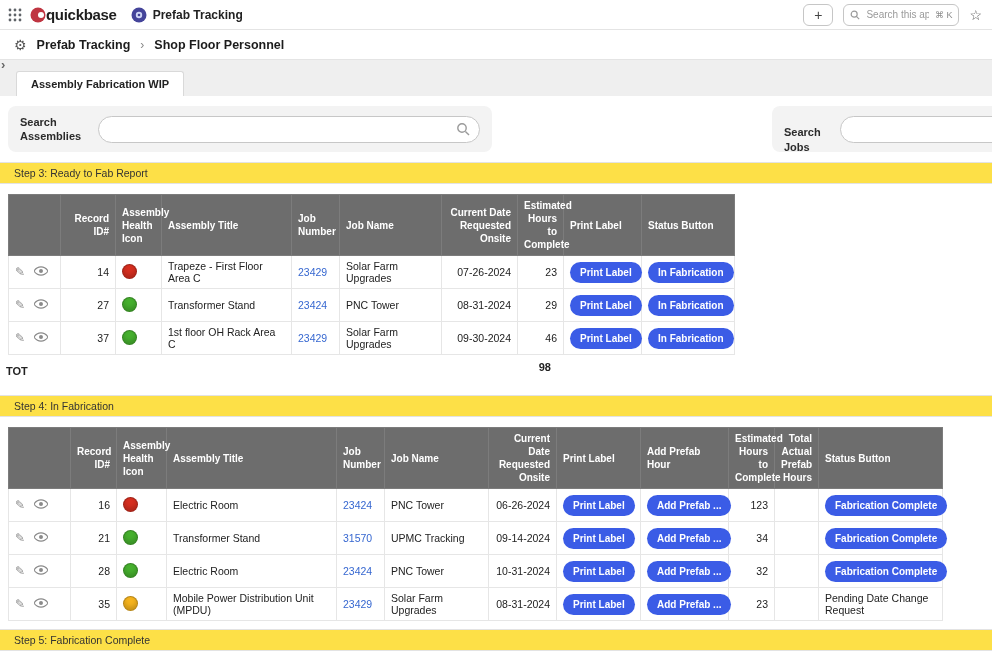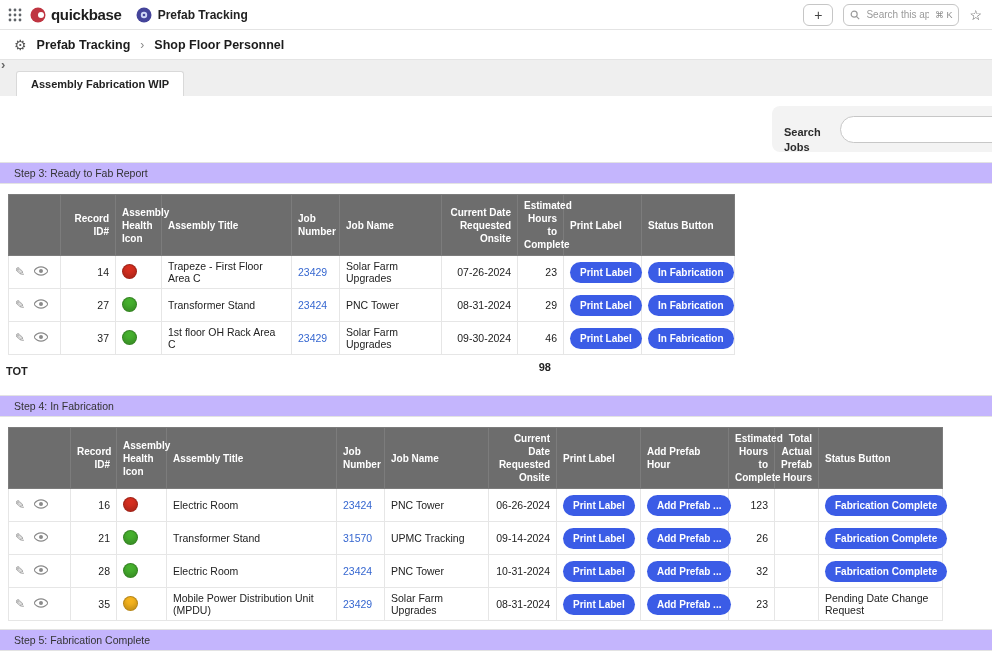--- a/index.html
+++ b/index.html
@@ -5,21 +5,21 @@
   * { box-sizing: border-box; }
   html,body { margin:0; padding:0; }
   body {
     width:992px; height:660px; overflow:hidden; background:#fff;
     font-family:"Liberation Sans", sans-serif; color:#222; position:relative;
   }
   
   .topbar { height:30px; display:flex; align-items:center; padding:0 10px 0 8px;
             border-bottom:1px solid #e4e4e4; gap:8px; background:#fff; }
   .grid-icon svg, .pill-search-icon svg, .app-search-icon svg { display:block; }
-  .qb-logo { display:flex; align-items:center; gap:5px; }
+  .qb-logo { display:flex; align-items:center; }
   .qb-word { font-weight:bold; font-size:15px; letter-spacing:-0.3px; color:#1d1d1d; }
   .app-chip { display:flex; align-items:center; gap:6px; margin-left:6px; }
   .app-name { font-weight:bold; font-size:12px; }
   .topbar-right { margin-left:auto; display:flex; align-items:center; gap:10px; }
   .add-btn { width:30px; height:22px; border:1px solid #c6c6c6; border-radius:6px; background:#fff;
              font-size:14px; color:#444; display:flex; align-items:center; justify-content:center; cursor:pointer; }
   .app-search { width:116px; height:22px; border:1px solid #c6c6c6; border-radius:6px;
                 display:flex; align-items:center; padding:0 6px; gap:4px; background:#fff; }
   .app-search input { border:none; outline:none; width:100%; font-size:10px; font-family:inherit;
                       color:#333; background:transparent; min-width:0; }
@@ -43,21 +43,21 @@
                   padding:9px 12px; gap:10px; height:46px; }
   .fp-left { width:484px; }
   .fp-right { position:absolute; left:772px; top:0; width:300px; }
   .filter-label { font-size:11px; font-weight:bold; color:#2b2b2b; line-height:1.3; width:68px; }
   .fp-right .filter-label { width:46px;margin-top:21px; }
   .pill-wrap { position:relative; flex:1; }
   .pill { width:100%; height:27px; border:1px solid #c7c7c7; border-radius:14px; background:#fff;
           outline:none; padding:0 30px 0 12px; font-size:11px; font-family:inherit; }
   .pill-search-icon { position:absolute; right:10px; top:6px; }
   
-  .section-bar { background:#c4b5fd; border-top:1px solid #e3e3e3; border-bottom:1px solid #e3e3e3;
+  .section-bar { background:#fde047; border-top:1px solid #e3e3e3; border-bottom:1px solid #e3e3e3;
                  height:22px; display:flex; align-items:center; padding-left:14px;
                  font-size:10.5px; color:#333; }
   .mt10 { margin-top:10px; } .mt4 { margin-top:10px; } .mt8 { margin-top:8px; }
   
   table.grid { border-collapse:collapse; table-layout:fixed; margin:10px 0 0 8px; background:#fff; }
   .grid th { background:#6d6d6d; color:#fff; font-size:10px; font-weight:bold; text-align:left;
              padding:4px 6px; vertical-align:middle; border:1px solid #7c7c7c; line-height:1.3; }
   .grid td { border:1px solid #e6e6e6; padding:3px 6px; font-size:10.5px; vertical-align:middle; height:33px; }
   .grid .num { text-align:right; }
   .actions { white-space:nowrap; }
@@ -132,20 +132,32 @@
   <span class="crumb-sep">›</span>
   <span class="crumb">Shop Floor Personnel</span>
 </div>
 <span class="expander">›</span>
 
 <div class="tabstrip">
   <span class="tab">Assembly Fabrication WIP</span>
 </div>
 
 <div class="filters">
+  <div class="filter-panel fp-left">
+    <span class="filter-label">Search Assemblies</span>
+    <span class="pill-wrap">
+      <input class="pill" type="text" style="">
+      <span class="pill-search-icon">
+        <svg width="14" height="14" viewBox="0 0 14 14">
+            <circle cx="6" cy="6" r="4.2" fill="none" stroke="#9a9a9a" stroke-width="1.4"></circle>
+            <line x1="9.4" y1="9.4" x2="13" y2="13" stroke="#9a9a9a" stroke-width="1.4"></line>
+          </svg>
+      </span>
+    </span>
+  </div>
   <div class="filter-panel fp-right">
     <span class="filter-label">Search Jobs</span>
     <span class="pill-wrap">
       <input class="pill" type="text" style="">
     </span>
   </div>
 </div>
 
 <div class="section-bar mt10">
   <span>Step 3: Ready to Fab Report</span>
@@ -305,21 +317,21 @@
             </svg></span>
       </td>
       <td class="num">21</td>
       <td><span class="health" data-health="green"></span></td>
       <td>Transformer Stand</td>
       <td><a class="joblink">31570</a></td>
       <td>UPMC Tracking</td>
       <td class="num">09-14-2024</td>
       <td><button class="btn">Print Label</button></td>
       <td><button class="btn">Add Prefab ...</button></td>
-      <td class="num">26</td>
+      <td class="num">34</td>
       <td class="num"></td>
       <td><button class="btn">Fabrication Complete</button></td>
     </tr>
     <tr>
       <td class="actions">
         <span class="ico">✎</span>
         <span class="ico"><svg width="14" height="10" viewBox="0 0 24 16">
               <path d="M12 1C6 1 1.7 5.3 0 8c1.7 2.7 6 7 12 7s10.3-4.3 12-7C22.3 5.3 18 1 12 1z" fill="none" stroke="#8a8a8a" stroke-width="2"></path>
               <circle cx="12" cy="8" r="3.4" fill="#8a8a8a"></circle>
             </svg></span>

